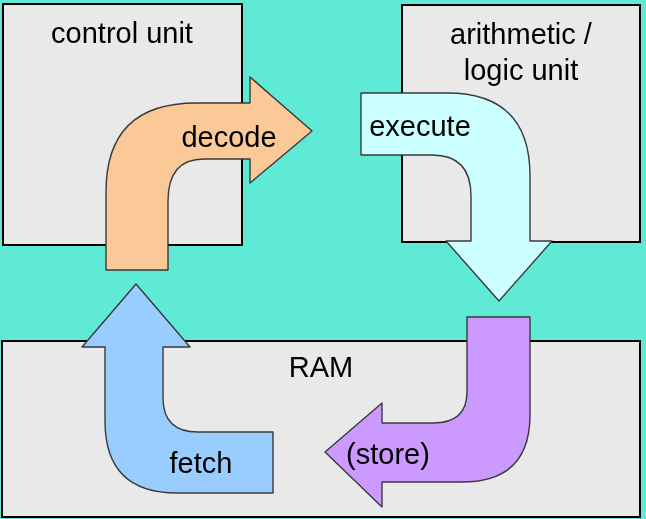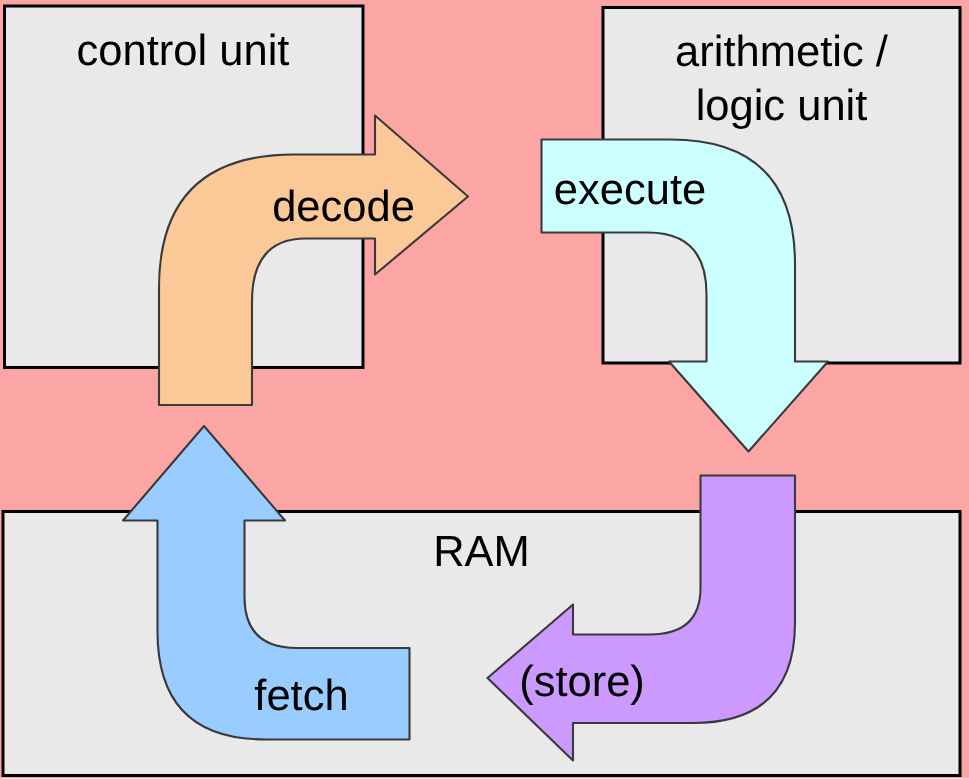--- a/index.html
+++ b/index.html
@@ -4,21 +4,21 @@
 <style>
   html, body {
     margin: 0;
     padding: 0;
     background: #ffffff;
   }
   .stage {
     position: relative;
     width: 646px;
     height: 519px;
-    background: #fca5a5;
+    background: #5eead4;
     font-family: "Liberation Sans", sans-serif;
   }
   svg {
     display: block;
   }
   .box {
     stroke: #000000;
     stroke-width: 2;
   }
   .arrow {

